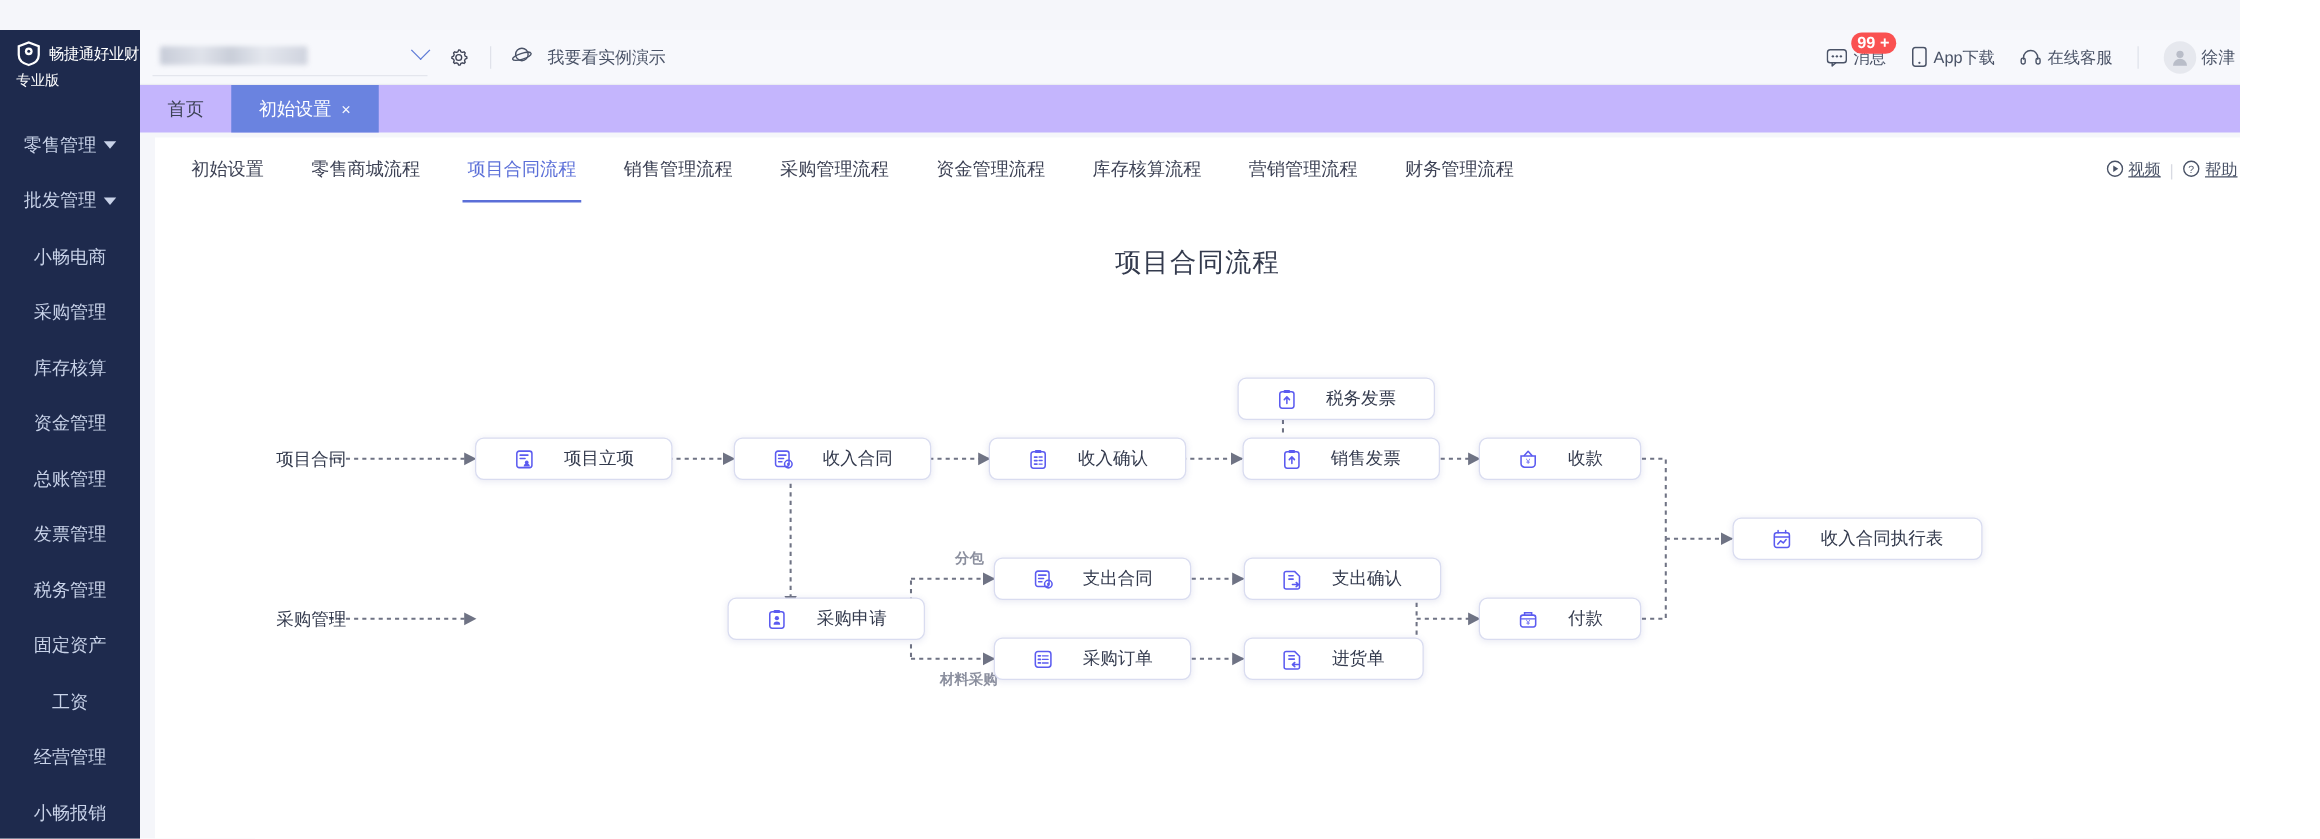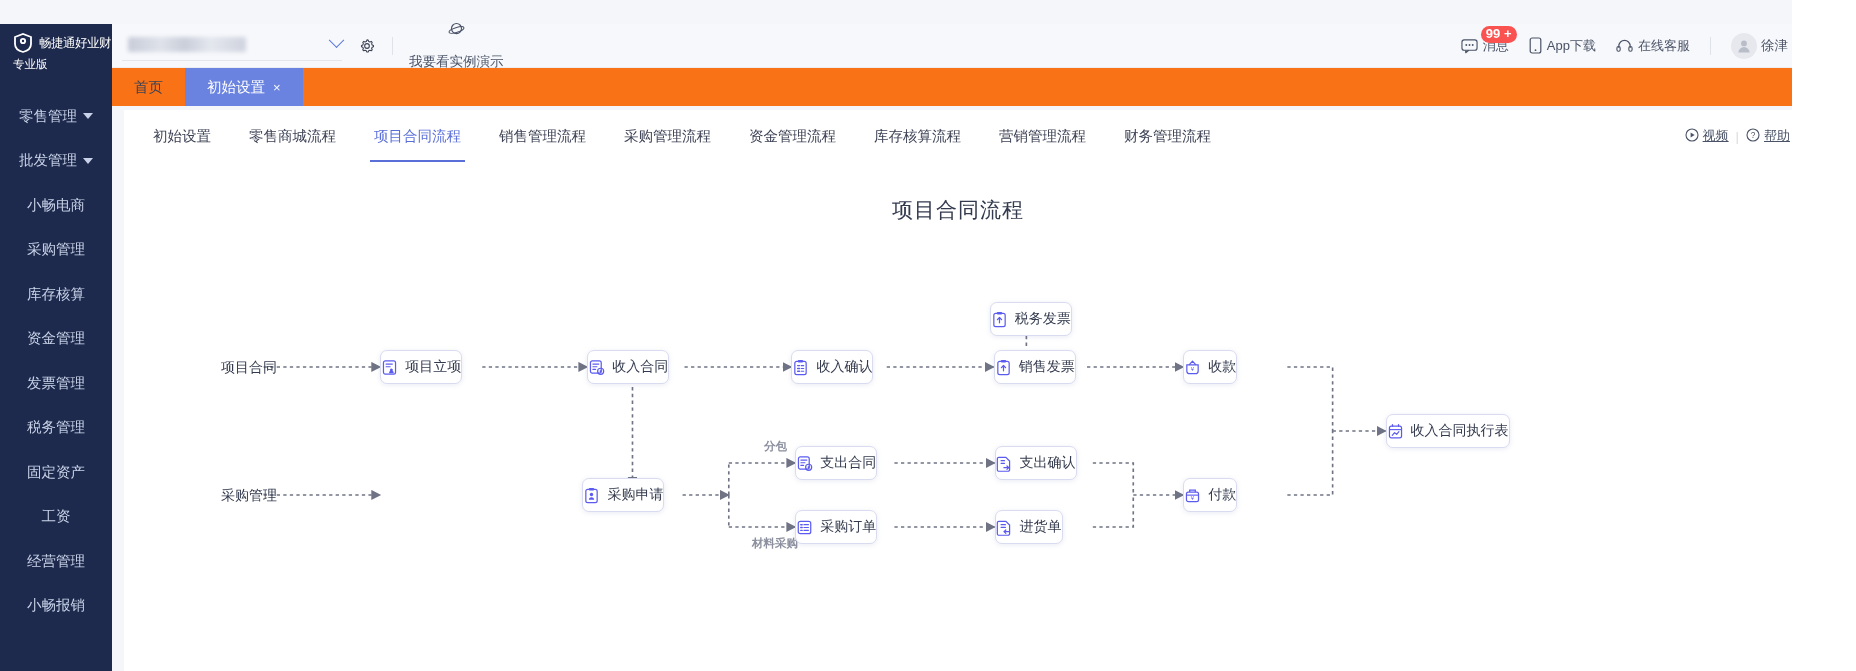--- a/index.html
+++ b/index.html
@@ -52,21 +52,21 @@
   }
   .chev-down {
     margin-left: auto; width: 11px; height: 11px;
     border-right: 1.6px solid #5b79d6; border-bottom: 1.6px solid #5b79d6;
     transform: rotate(45deg) translate(-3px,-3px);
   }
   .gear-btn { margin-left: 16px; cursor: pointer; display:flex; align-items:center; }
   .hdr-divider { width: 1px; height: 18px; background: #e0e2ea; margin: 0 16px; }
   .demo-link {
     display: flex; align-items: center; gap: 12px;
-    color: #4a5367; font-size: 13.5px; cursor: pointer; flex-direction: column;
+    color: #4a5367; font-size: 13.5px; cursor: pointer;
   }
   .hdr-right {
     margin-left: auto; display: flex; align-items: center;
     gap: 20px; padding-right: 4px; height: 100%;
   }
   .hdr-action {
     display: flex; align-items: center; gap: 5px;
     color: #4a5367; font-size: 13px; cursor: pointer; position: relative;
   }
   .badge {
@@ -77,21 +77,21 @@
   }
   .avatar {
     width: 26px; height: 26px; border-radius: 50%; background: #e6e8ee;
     display: flex; align-items: center; justify-content: center;
   }
   .user-name { color: #4a5367; font-size: 13.5px; white-space: nowrap; }
 
   
   .tabstrip {
     position: absolute; left: 112px; top: 68px; right: 0; height: 38px;
-    background: #f97316; display: flex; align-items: center;
+    background: #c4b5fd; display: flex; align-items: center;
   }
   .tab {
     height: 38px; display: flex; align-items: center; gap: 8px;
     padding: 0 22px; font-size: 14.5px; color: #3d4255; cursor: pointer;
   }
   .tab.active { background: #6a83e0; color: #ffffff; }
   .tab .x { font-size: 13px; opacity: 0.95; }
 
   
   .panel {
@@ -121,21 +121,21 @@
   .flow-title {
     text-align: center; font-size: 21px; color: #333a4d;
     margin-top: 34px; letter-spacing: 1px;
   }
 
   
   .canvas { position: relative; width: 100%; height: 420px; }
   .node {
     position: absolute; height: 34px;
     background: #ffffff; border: 1px solid #d9dcf0; border-radius: 7px;
-    display: flex; align-items: center; gap: 7px; padding: 0 0;
+    display: flex; align-items: center; gap: 23px; padding: 0 30px;
     font-size: 14px; color: #333a4d; white-space: nowrap;
     box-shadow: 0 1px 5px rgba(90,100,170,0.13);
     cursor: pointer; z-index: 3;
   }
   .node .ic { display: flex; align-items: center; flex: 0 0 17px; }
   .row-label {
     position: absolute; font-size: 14px; color: #333a4d;
     white-space: nowrap; z-index: 3;
   }
   .edge-label {
@@ -176,20 +176,23 @@
           <span>小畅电商</span>
         </div>
         <div class="nav-item">
           <span>采购管理</span>
         </div>
         <div class="nav-item">
           <span>库存核算</span>
         </div>
         <div class="nav-item">
           <span>资金管理</span>
+        </div>
+        <div class="nav-item">
+          <span>总账管理</span>
         </div>
         <div class="nav-item">
           <span>发票管理</span>
         </div>
         <div class="nav-item">
           <span>税务管理</span>
         </div>
         <div class="nav-item">
           <span>固定资产</span>
         </div>

